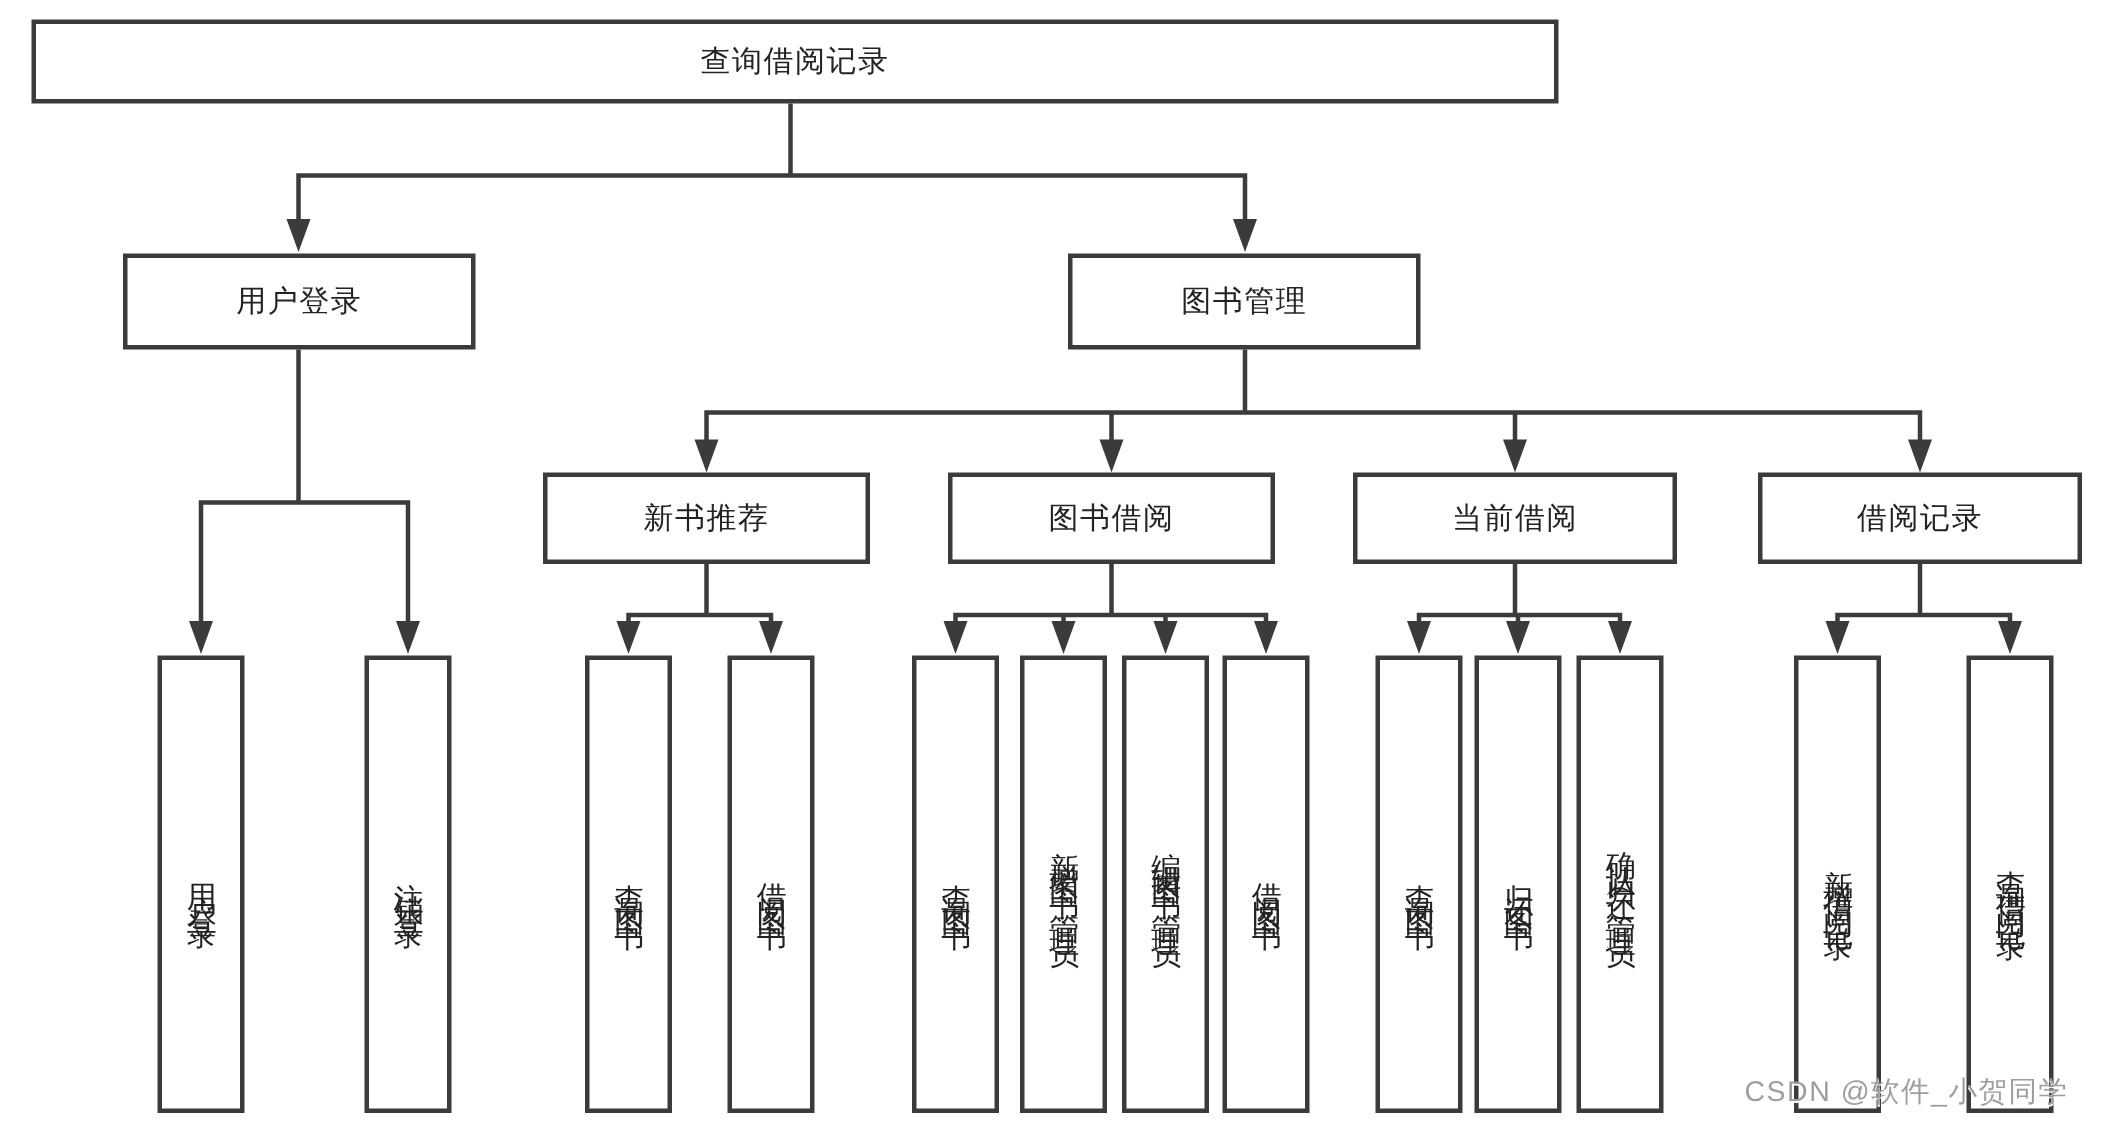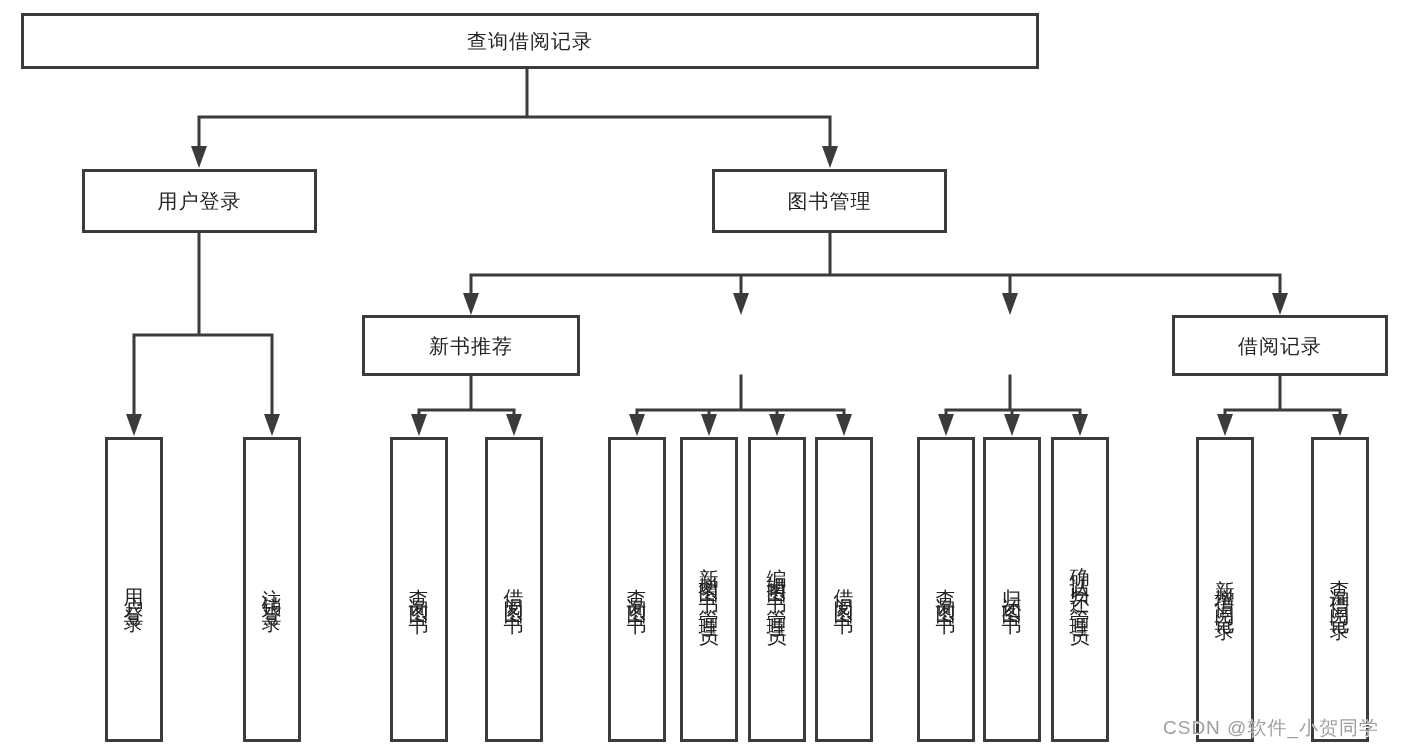--- a/index.html
+++ b/index.html
@@ -97,20 +97,26 @@
   <div class="box" style="left:82px;top:169px;width:235px;height:64px;">
     <span>用户登录</span>
   </div>
   <div class="box" style="left:362px;top:315px;width:218px;height:61px;">
     <span>新书推荐</span>
   </div>
 
   <div class="box" style="left:712px;top:169px;width:235px;height:64px;">
     <span>图书管理</span>
   </div>
+  <div class="box" style="left:632px;top:315px;width:218px;height:61px;">
+    <span>图书借阅</span>
+  </div>
+  <div class="box" style="left:902px;top:315px;width:216px;height:61px;">
+    <span>当前借阅</span>
+  </div>
   <div class="box" style="left:1172px;top:315px;width:216px;height:61px;align-items:center;">
     <span>借阅记录</span>
   </div>
 
   <div class="box v" style="left:105px;top:437px;width:58px;height:305px;">
     <span>用户登录</span>
   </div>
   <div class="box v" style="left:243px;top:437px;width:58px;height:305px;">
     <span>注销登录</span>
   </div>

